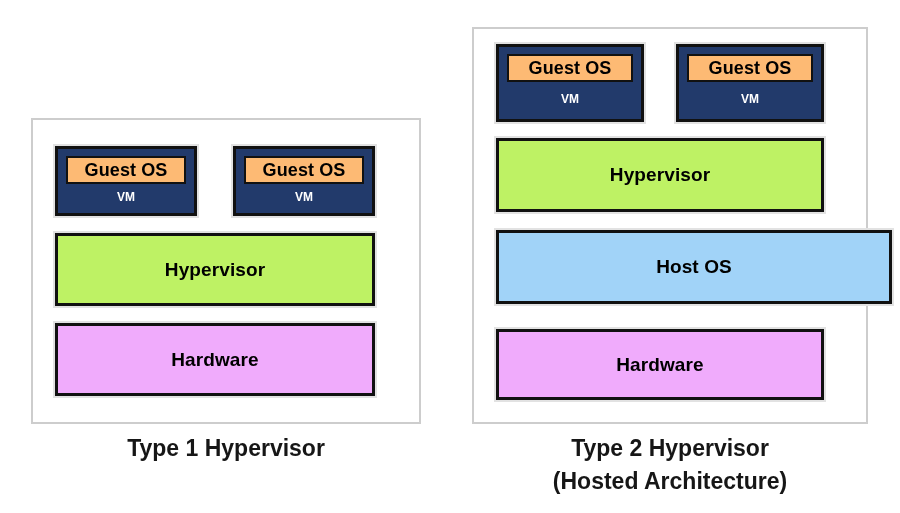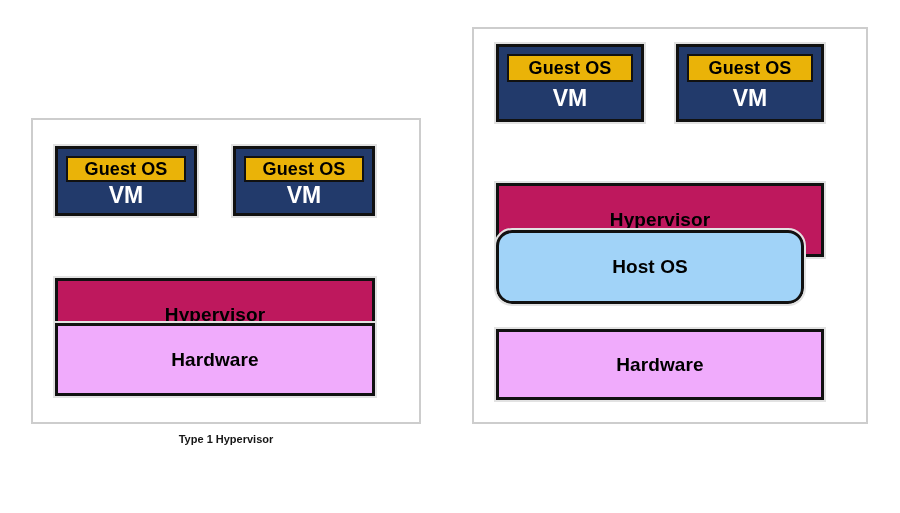--- a/index.html
+++ b/index.html
@@ -50,54 +50,54 @@
   
   .vm-box {
     background: #223a6b;
     flex-direction: column;
     justify-content: flex-start;
     padding: 7px 8px 0 8px;
   }
   .vm-label {
     color: #ffffff;
     font-weight: bold;
-    font-size: 23px;
+    font-size: 12px;
     width: 100%;
     text-align: center;
     flex: 1;
     display: flex;
     align-items: center;
     justify-content: center;
     padding-bottom: 4px;
   }
   .guest-os {
-    background: #eab308;
+    background: #fdba74;
     border: 2px solid #111111;
     box-sizing: border-box;
     width: 100%;
     height: 28px;
     display: flex;
     align-items: center;
     justify-content: center;
     font-size: 18px;
     font-weight: bold;
     color: #000000;
   }
 
   
-  .layer-hypervisor { background: #be185d; font-size: 19px; margin-top: 45px; }
+  .layer-hypervisor { background: #bef264; font-size: 19px; }
   .layer-hostos     { background: #a1d3f8; font-size: 19px; }
   .layer-hardware   { background: #f0abfc; font-size: 19px; }
 
   
   .caption {
     position: absolute;
     text-align: center;
     font-weight: bold;
-    font-size: 11px;
+    font-size: 23px;
     color: #161616;
     line-height: 1.45;
   }
   #caption-type1 { left: 31px;  top: 432px; width: 390px; }
   #caption-type2 { left: 472px; top: 432px; width: 396px; }
   .caption-line { display: block; }
 </style>
 </head>
 <body>
 
@@ -131,19 +131,23 @@
       <div class="vm-label">VM</div>
     </div>
 
     <div class="block vm-box" style="left:202px; top:15px; width:148px; height:78px;">
       <div class="guest-os">Guest OS</div>
       <div class="vm-label">VM</div>
     </div>
 
     <div class="block layer-hypervisor" style="left:22px; top:109px; width:328px; height:74px;">Hypervisor</div>
 
-    <div class="block layer-hostos" style="left:22px; top:201px; width:308px; height:74px;border-radius:16px;">Host OS</div>
+    <div class="block layer-hostos" style="left:22px; top:201px; width:396px; height:74px;">Host OS</div>
 
     <div class="block layer-hardware" style="left:22px; top:300px; width:328px; height:71px;">Hardware</div>
   </div>
 
+  <div class="caption" id="caption-type2">
+    <span class="caption-line">Type 2 Hypervisor</span>
+    <span class="caption-line">(Hosted Architecture)</span>
+  </div>
 
 </div>
 
 </body></html>

